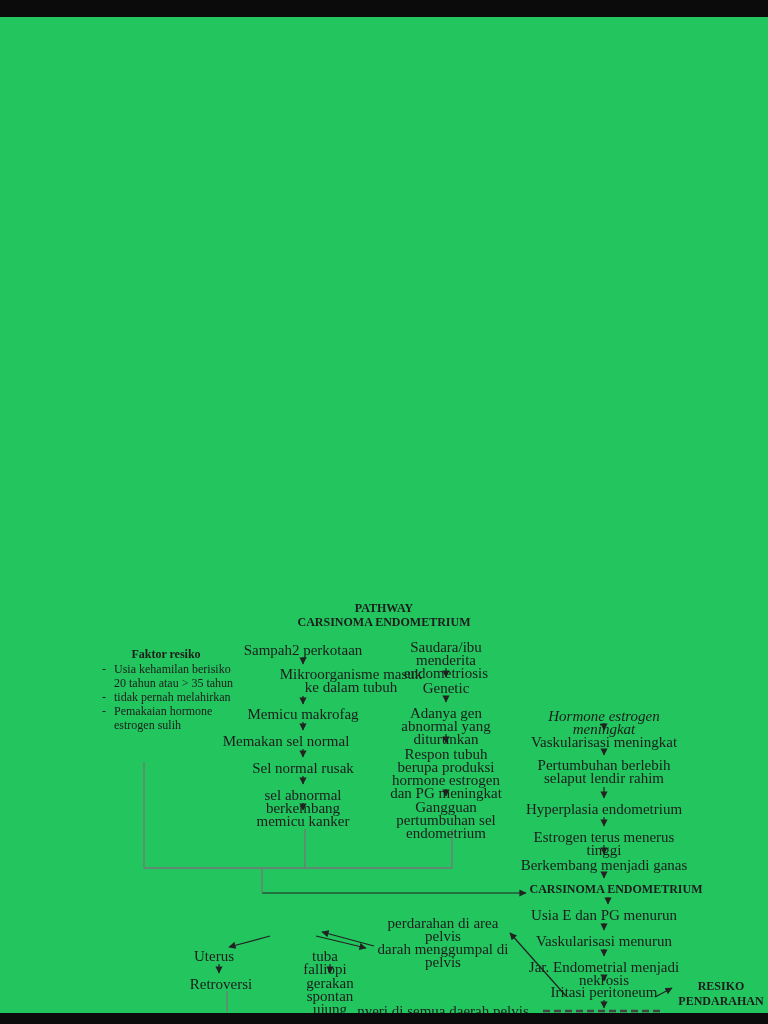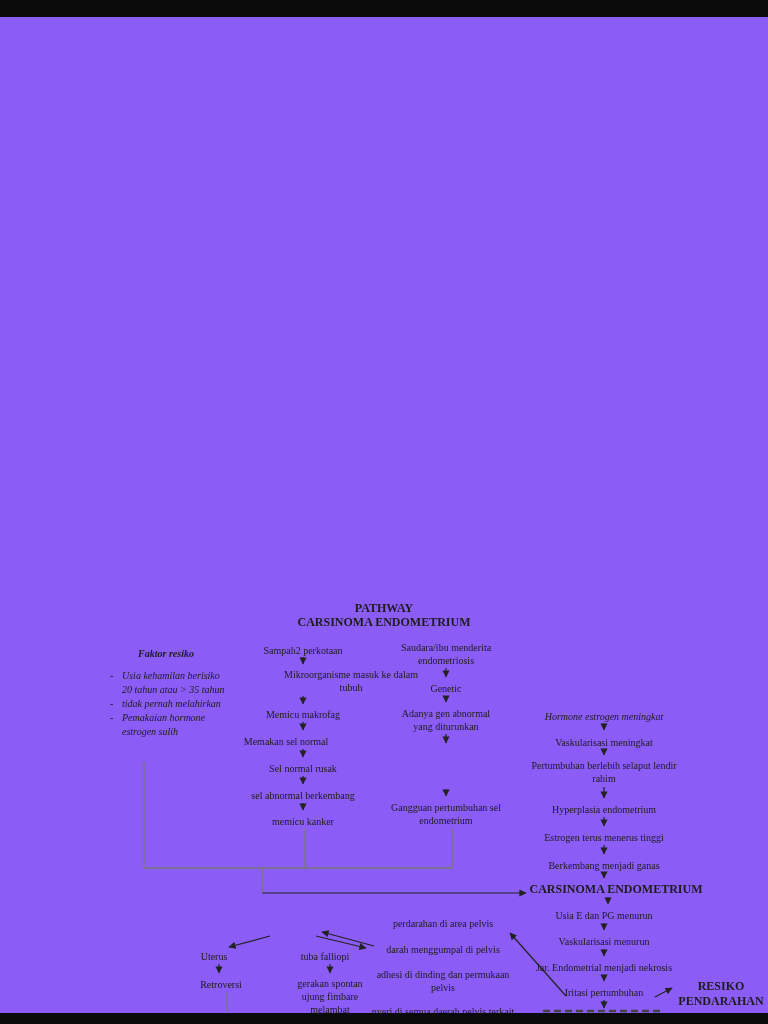--- a/index.html
+++ b/index.html
@@ -1,28 +1,28 @@
 <!DOCTYPE html>
 <html><head>
 <meta charset="utf-8">
 <style>
   html,body{margin:0;padding:0;background:#ffffff;}
   #canvas{
     position:relative;width:768px;height:1024px;overflow:hidden;
-    background:#8b5cf6;font-family:"Liberation Serif",serif;color:#1c1c1c;
+    background:#22c55e;font-family:"Liberation Serif",serif;color:#1c1c1c;
   }
   .bar{position:absolute;left:0;width:768px;background:#0b0b0b;}
   #bar-top{top:0;height:17px;}
   #bar-bottom{top:1013px;height:11px;}
-  .node{position:absolute;text-align:center;font-size:10px;line-height:13px;color:#1c1c1c;}
+  .node{position:absolute;text-align:center;font-size:15px;line-height:13px;color:#1c1c1c;}
   .bold{font-weight:bold;font-size:12px;line-height:14px;}
   #n-title{left:284px;top:601px;width:200px;}
-  #factors{position:absolute;left:98px;top:647px;width:136px;font-size:10px;line-height:14px;overflow:hidden;font-style:italic;}
+  #factors{position:absolute;left:98px;top:647px;width:136px;font-size:12px;line-height:14px;overflow:hidden;}
   #factors .fh{font-weight:bold;text-align:center;margin-bottom:1px;}
-  #factors ul{margin:8px;padding:0;list-style:none;}
+  #factors ul{margin:0;padding:0;list-style:none;}
   #factors li{padding-left:16px;position:relative;}
   #factors li::before{content:"-";position:absolute;left:4px;}
   #n-a1{left:228px;top:644px;width:150px;}
   #n-a2{left:228px;top:668px;width:150px;margin-left:48px;}
   #n-a3{left:228px;top:708px;width:150px;}
   #n-a4{left:211px;top:735px;width:150px;}
   #n-a5{left:228px;top:762px;width:150px;}
   #n-a6{left:228px;top:789px;width:150px;}
   #n-a7{left:228px;top:815px;width:150px;}
   #n-b1{left:391px;top:641px;width:110px;}
@@ -134,40 +134,40 @@
   <div class="node" id="n-a2">Mikroorganisme masuk ke dalam tubuh</div>
   <div class="node" id="n-a3">Memicu makrofag</div>
   <div class="node" id="n-a4">Memakan sel normal</div>
   <div class="node" id="n-a5">Sel normal rusak</div>
   <div class="node" id="n-a6">sel abnormal berkembang</div>
   <div class="node" id="n-a7">memicu kanker</div>
 
   <div class="node" id="n-b1">Saudara/ibu menderita endometriosis</div>
   <div class="node" id="n-b2">Genetic</div>
   <div class="node" id="n-b3">Adanya gen abnormal yang diturunkan</div>
+  <div class="node" id="n-b4">Respon tubuh berupa produksi hormone estrogen dan PG meningkat</div>
   <div class="node" id="n-b5">Gangguan pertumbuhan sel endometrium</div>
 
   <div class="node" id="n-c1">Hormone estrogen meningkat</div>
   <div class="node" id="n-c2">Vaskularisasi meningkat</div>
   <div class="node" id="n-c3">Pertumbuhan berlebih selaput lendir rahim</div>
   <div class="node" id="n-c4">Hyperplasia endometrium</div>
   <div class="node" id="n-c5">Estrogen terus menerus tinggi</div>
   <div class="node" id="n-c6">Berkembang menjadi ganas</div>
   <div class="node bold" id="n-c7">CARSINOMA ENDOMETRIUM</div>
   <div class="node" id="n-c8">Usia E dan PG menurun</div>
   <div class="node" id="n-c9">Vaskularisasi menurun</div>
   <div class="node" id="n-c10">Jar. Endometrial menjadi nekrosis</div>
-  <div class="node" id="n-c11">Iritasi pertumbuhan</div>
+  <div class="node" id="n-c11">Iritasi peritoneum</div>
   <div class="node bold" id="n-risk">RESIKO PENDARAHAN</div>
 
   <div class="node" id="n-d2">Uterus</div>
   <div class="node" id="n-d3">Retroversi</div>
   <div class="node" id="n-d4">tuba falliopi</div>
   <div class="node" id="n-d5">gerakan spontan ujung fimbare melambat</div>
 
   <div class="node" id="n-e1">perdarahan di area pelvis</div>
   <div class="node" id="n-e2">darah menggumpal di pelvis</div>
-  <div class="node" id="n-e3">adhesi di dinding dan permukaan pelvis</div>
   <div class="node" id="n-e4">nyeri di semua daerah pelvis terkait</div>
 
   <div class="bar" id="bar-top"></div>
   <div class="bar" id="bar-bottom"></div>
 </div>
 
 </body></html>

